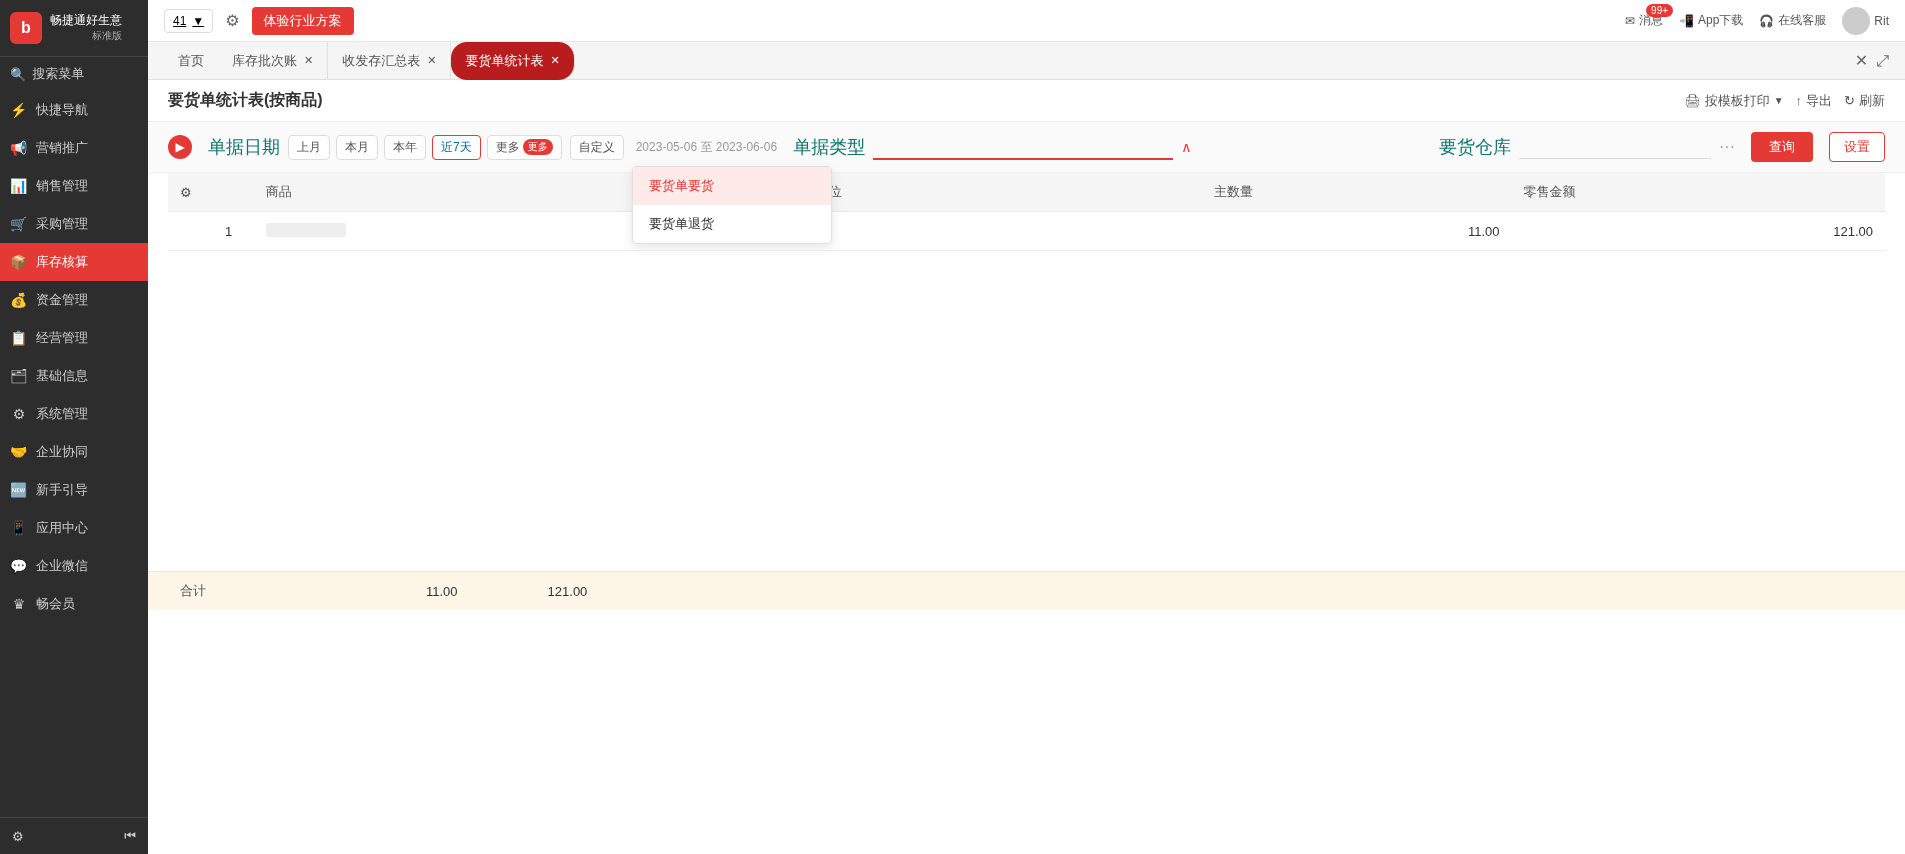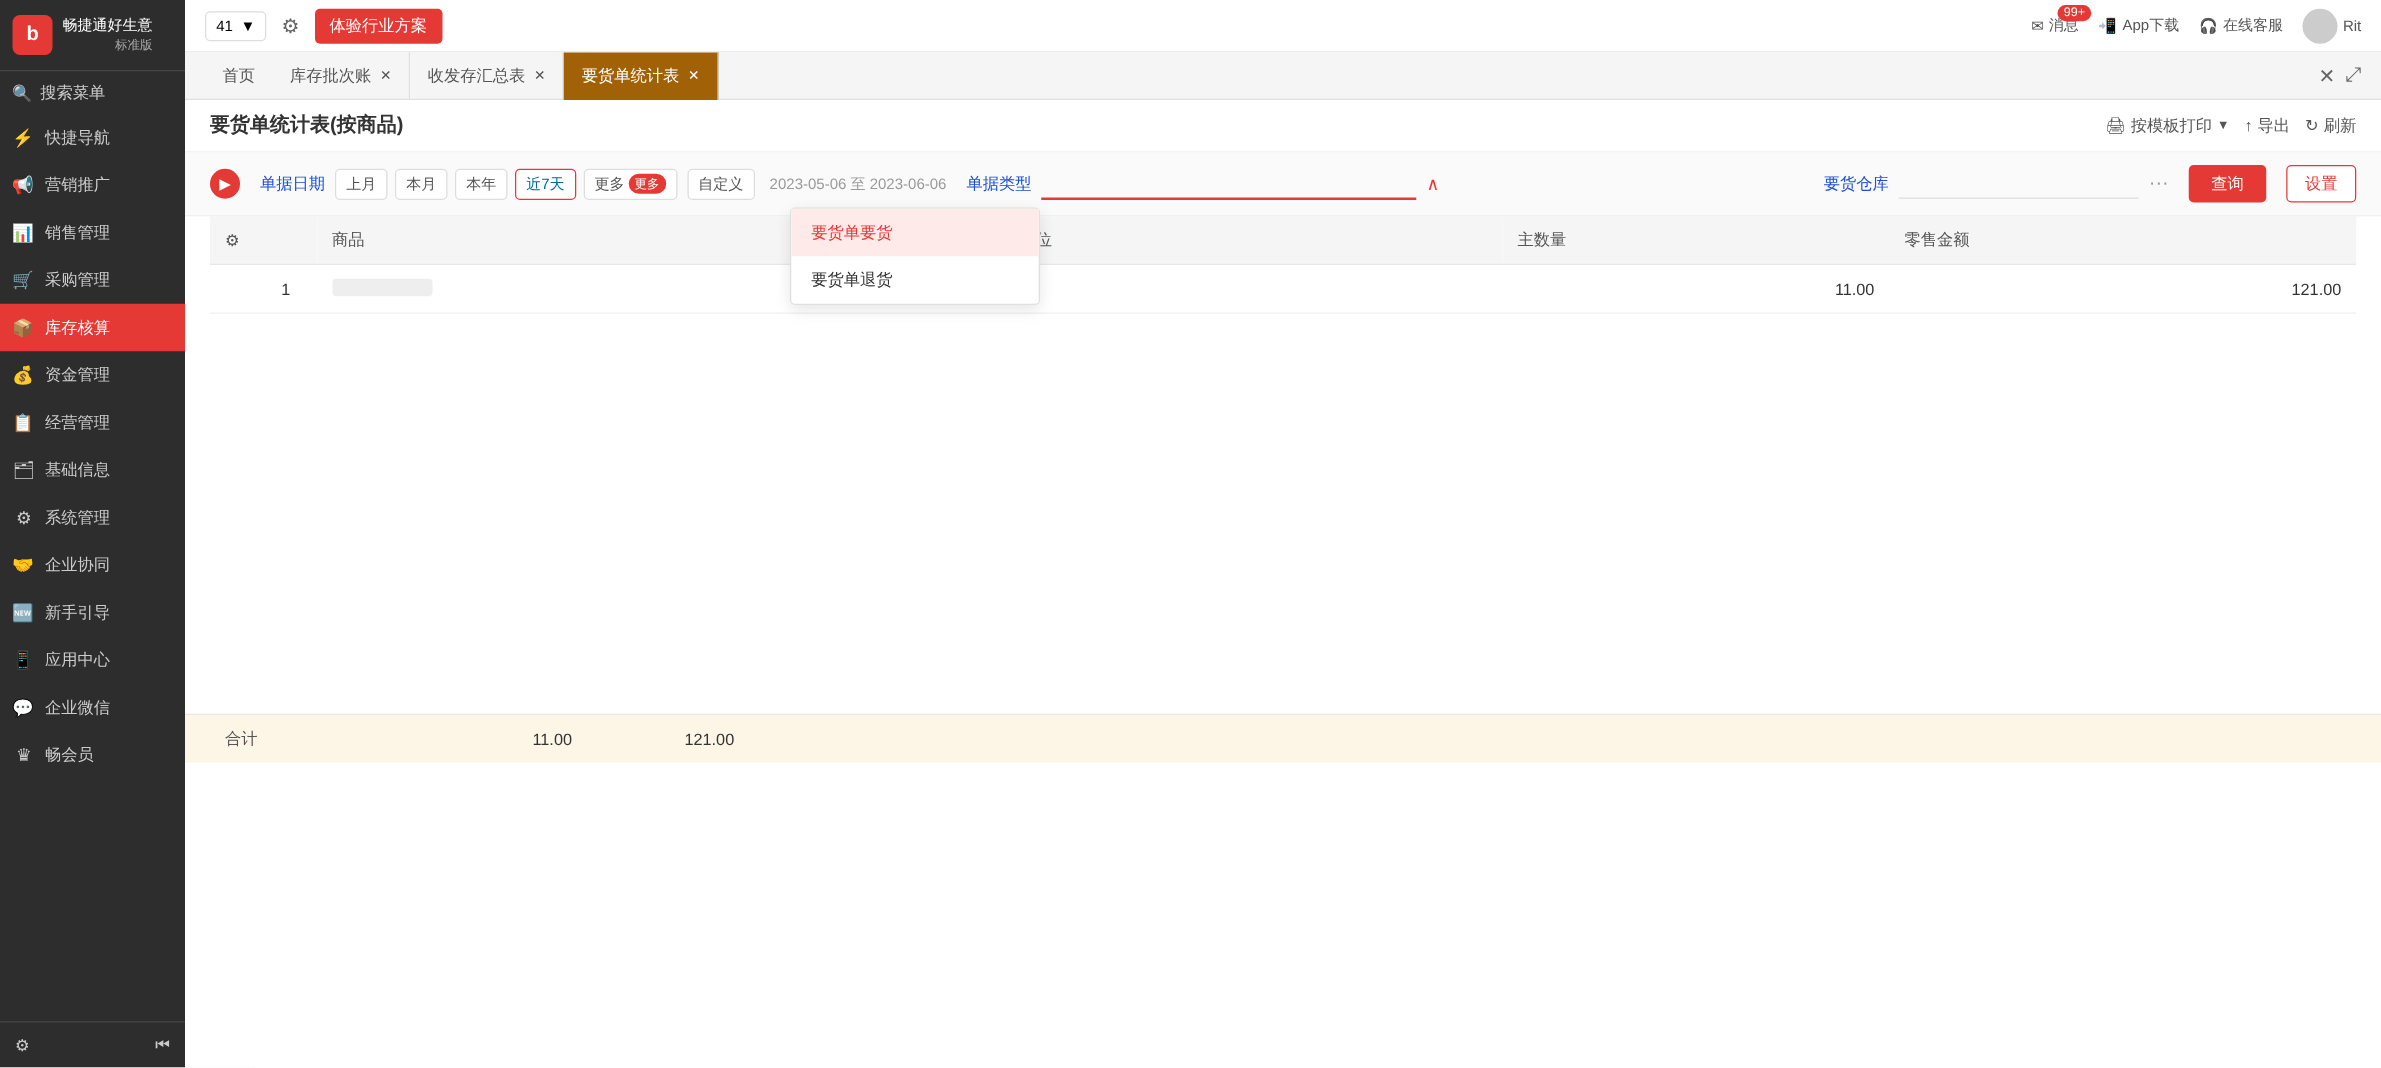--- a/index.html
+++ b/index.html
@@ -52,21 +52,21 @@
 
     
     .top-header {
       display: flex; align-items: center; justify-content: space-between;
       padding: 0 16px; height: 42px; background: #fff; border-bottom: 1px solid #e8e8e8;
       flex-shrink: 0;
     }
     .header-left { display: flex; align-items: center; gap: 12px; }
     .store-selector {
       display: flex; align-items: center; gap: 6px; cursor: pointer;
-      border: 1px solid #ddd; border-radius: 4px; padding: 4px 8px; font-size: 12px;
+      border: 1px solid #ddd; border-radius: 4px; padding: 4px 8px; font-size: 12px; text-decoration: underline;
     }
     .settings-btn { cursor: pointer; color: #666; font-size: 16px; }
     .trial-btn {
       background: #e53935; color: #fff; border: none; border-radius: 4px;
       padding: 5px 12px; cursor: pointer; font-size: 13px;
     }
     .header-right { display: flex; align-items: center; gap: 16px; }
     .header-icon-item { display: flex; align-items: center; gap: 4px; cursor: pointer; color: #555; font-size: 12px; position: relative; }
     .badge {
       background: #e53935; color: #fff; font-size: 10px; border-radius: 10px;
@@ -76,21 +76,21 @@
 
     
     .tab-bar {
       display: flex; align-items: center; padding: 0 16px;
       background: #f5f5f5; border-bottom: 1px solid #e0e0e0; height: 38px; flex-shrink: 0;
     }
     .tab {
       display: flex; align-items: center; gap: 5px; padding: 0 14px; height: 38px;
       cursor: pointer; font-size: 13px; color: #555; border-right: 1px solid #e0e0e0;
     }
-    .tab.active { background: #a16207; color: #fff; }
+    .tab.active { background: #b91c1c; color: #fff; border-radius: 16px; }
     .tab-home { color: #555; font-size: 13px; padding: 0 14px; cursor: pointer; }
     .tab-close { font-size: 11px; cursor: pointer; margin-left: 2px; }
     .tab-bar-actions { margin-left: auto; display: flex; align-items: center; gap: 8px; }
     .tab-action-btn { cursor: pointer; font-size: 16px; color: #666; }
 
     
     .page-content { flex: 1; overflow: auto; padding: 0; background: #fff; }
 
     
     .page-header {
@@ -109,21 +109,21 @@
     .filter-bar {
       display: flex; align-items: center; padding: 10px 20px; gap: 16px;
       background: #fafafa; border-bottom: 1px solid #f0f0f0; flex-wrap: wrap;
       position: relative;
     }
     .expand-btn {
       width: 24px; height: 24px; background: #e53935; border-radius: 50%;
       display: flex; align-items: center; justify-content: center; cursor: pointer; color: #fff; font-size: 12px;
     }
     .filter-group { display: flex; align-items: center; gap: 8px; }
-    .filter-label { color: #1d4ed8; font-size: 13px; white-space: nowrap; }
+    .filter-label { color: #0f766e; font-size: 18px; white-space: nowrap; }
     .date-btns { display: flex; gap: 6px; align-items: center; }
     .date-btn {
       padding: 3px 8px; border: 1px solid #ddd; border-radius: 4px;
       cursor: pointer; font-size: 12px; color: #555; background: #fff;
     }
     .date-btn.active { color: #0369a1; border-color: #e53935; }
     .date-badge {
       background: #e53935; color: #fff; font-size: 10px; border-radius: 10px;
       padding: 1px 5px;
     }

